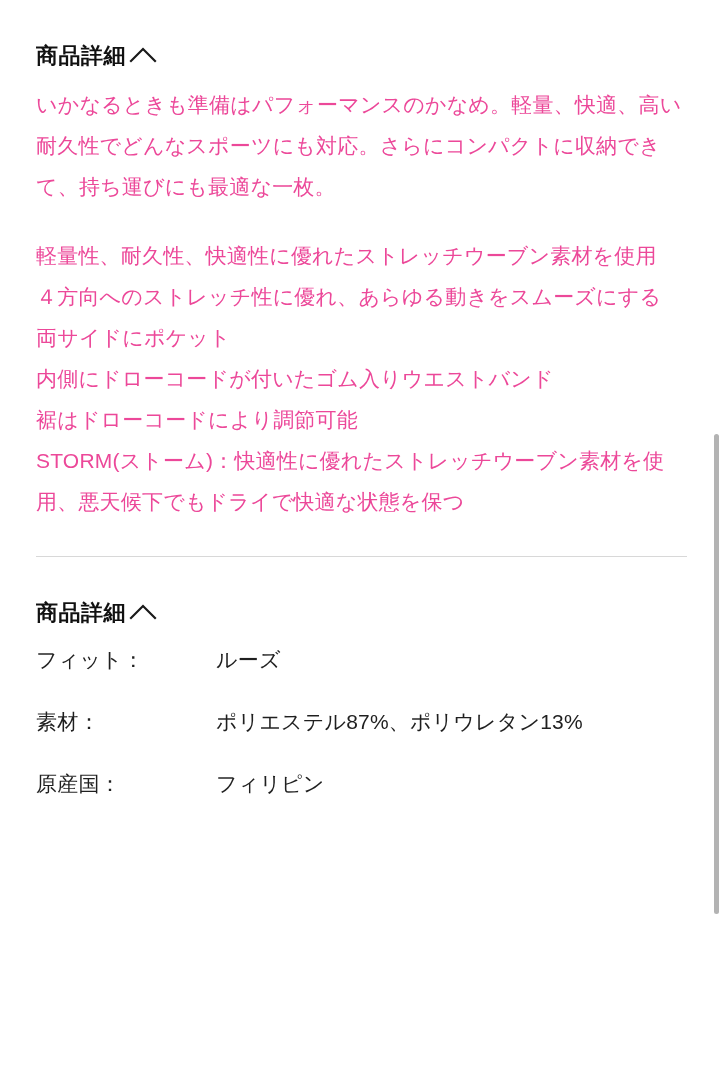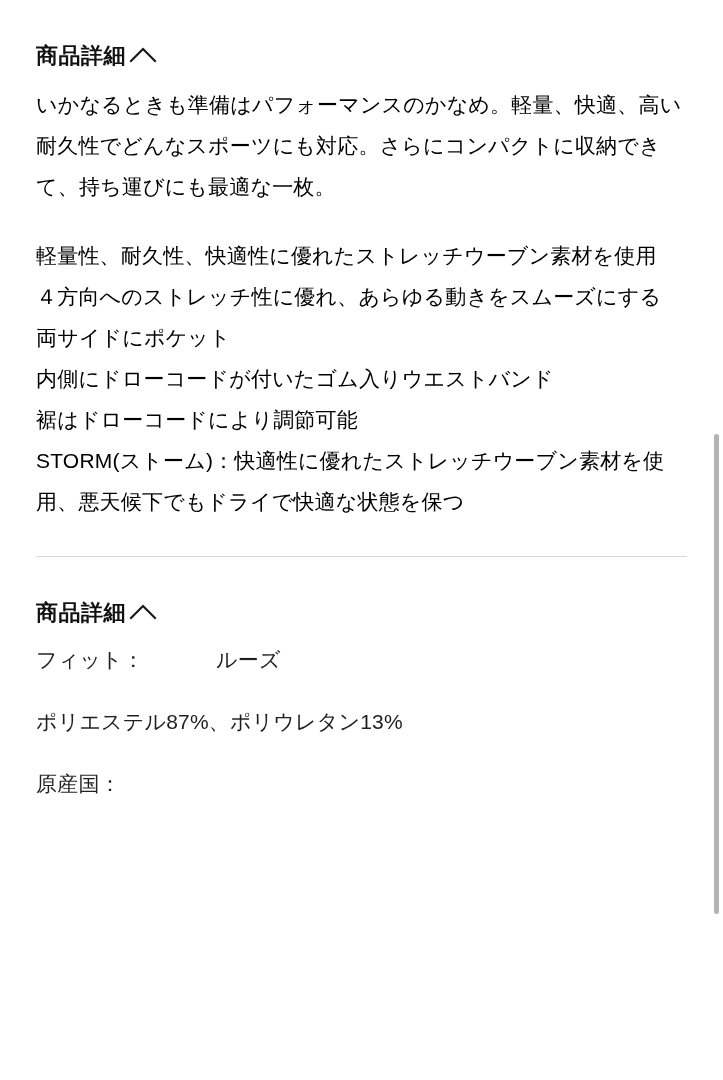--- a/index.html
+++ b/index.html
@@ -42,21 +42,21 @@
     height: 34px;
     display: block;
     flex: 0 0 auto;
   }
   .chevron svg { display: block; }
 
   
   .body-text {
     font-size: 21px;
     line-height: 41px;
-    color: #000000;
+    color: #ec4899;
     letter-spacing: 0.2px;
     white-space: pre-wrap;
     word-break: break-all;
   }
   .para-gap { height: 28px; }
 
   
   .divider {
     height: 1px;
     background: #d8d8d8;
@@ -139,24 +139,26 @@
       </svg>
     </span>
   </div>
 
   <div class="spec-list">
     <div class="spec-row">
       <div class="spec-label">フィット：</div>
       <div class="spec-value">ルーズ</div>
     </div>
     <div class="spec-row">
+      <div class="spec-label">素材：</div>
       <div class="spec-value">ポリエステル87%、ポリウレタン13%</div>
     </div>
     <div class="spec-row">
       <div class="spec-label">原産国：</div>
+      <div class="spec-value">フィリピン</div>
     </div>
   </div>
 
   <div class="scrollbar-track">
     <div class="scrollbar-thumb"></div>
   </div>
 
 </div>
 
 </body></html>

